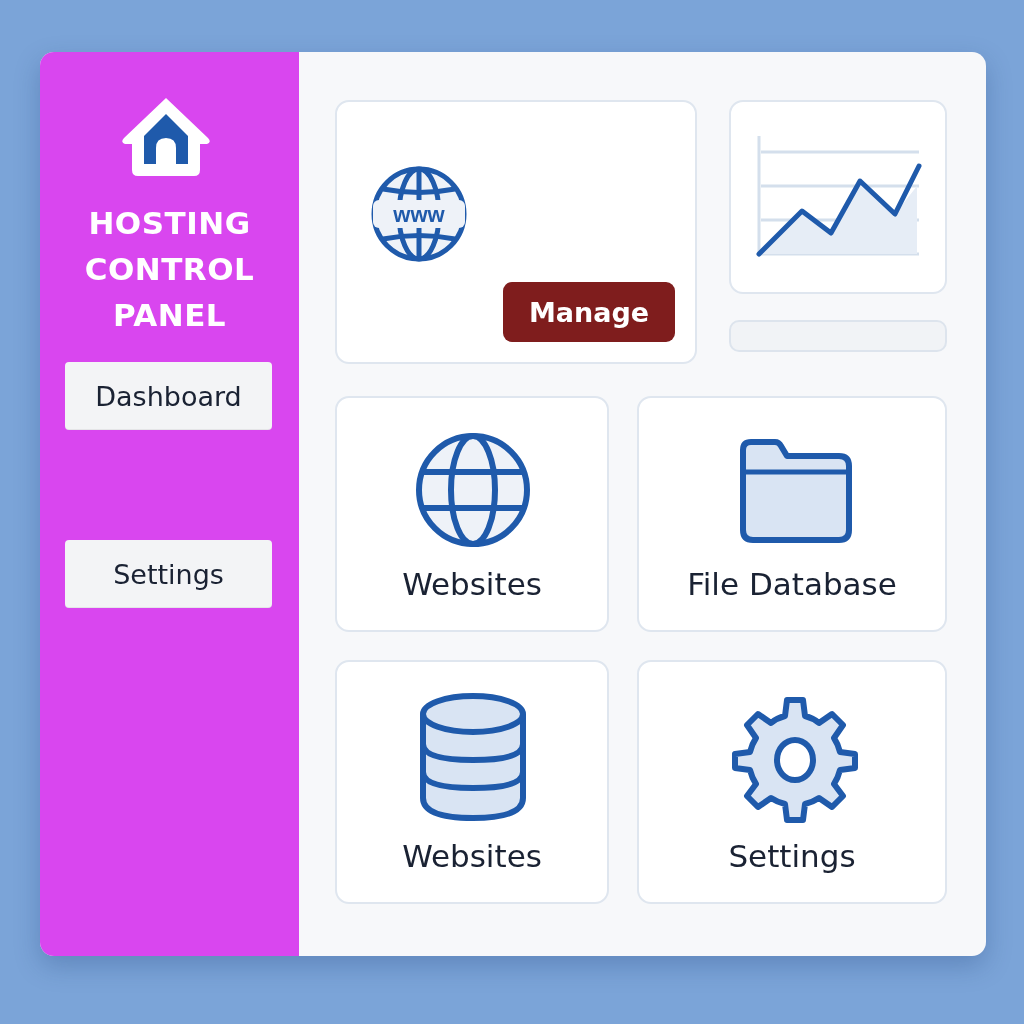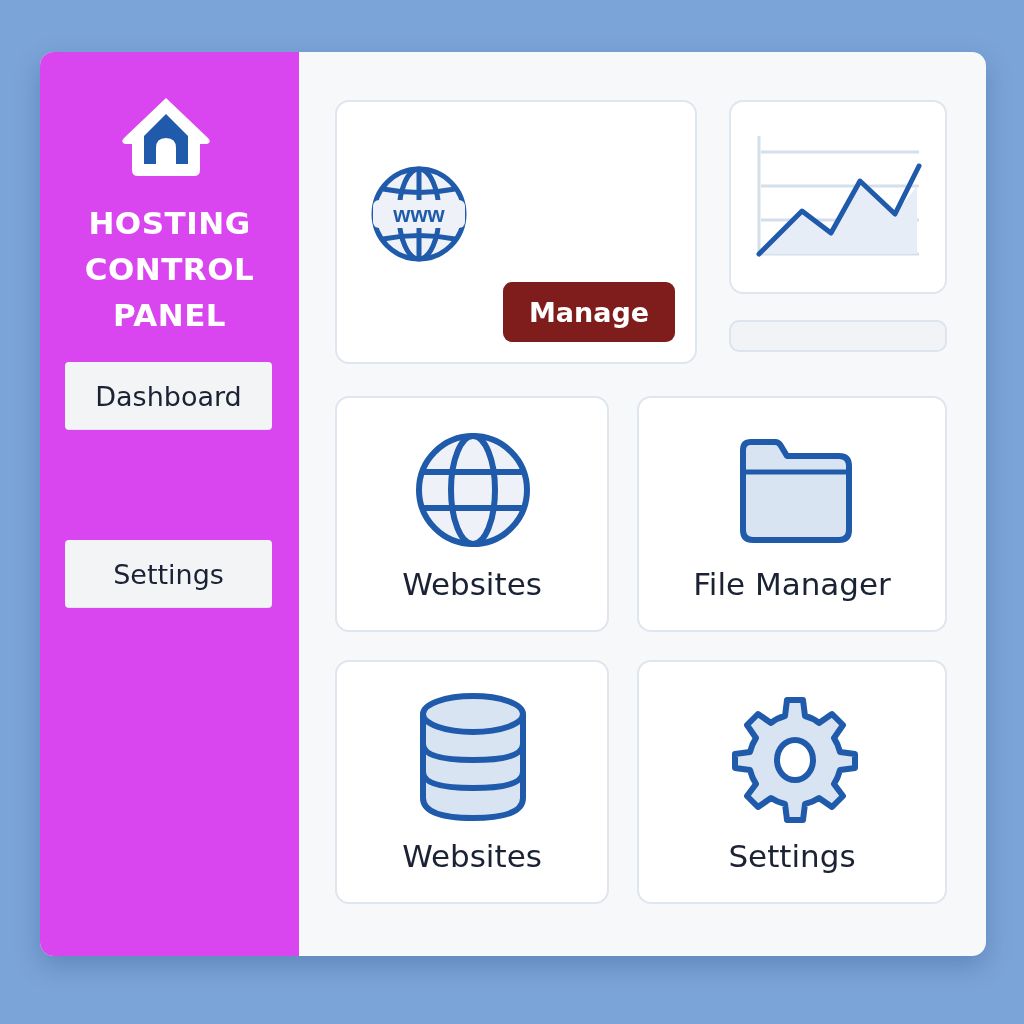--- a/index.html
+++ b/index.html
@@ -127,21 +127,21 @@
         <line x1="6" y1="76" x2="110" y2="76" stroke="#1f5aab" stroke-width="6"></line>
       </svg>
       <div class="tile-label" style="top:168px">Websites</div>
     </div>
 
     <div class="card" style="left:338px;top:344px;width:310px;height:236px">
       <svg style="position:absolute;left:100px;top:40px" width="114" height="106" viewBox="0 0 114 106">
         <path d="M12 4 L36 4 Q40 4 42 8 L48 18 L100 18 Q110 18 110 28 L110 92 Q110 102 100 102 L14 102 Q4 102 4 92 L4 12 Q4 4 12 4 Z" fill="#d9e4f3" stroke="#1f5aab" stroke-width="6" stroke-linejoin="round"></path>
         <line x1="6" y1="34" x2="108" y2="34" stroke="#1f5aab" stroke-width="5"></line>
       </svg>
-      <div class="tile-label" style="top:168px">File Manager</div>
+      <div class="tile-label" style="top:168px">File Database</div>
     </div>
 
     <div class="card" style="left:36px;top:608px;width:274px;height:244px">
       <svg style="position:absolute;left:82px;top:30px" width="108" height="130" viewBox="0 0 108 130">
         <path d="M4 22 L4 106 Q4 126 54 126 Q104 126 104 106 L104 22" fill="#d9e4f3" stroke="#1f5aab" stroke-width="6"></path>
         <ellipse cx="54" cy="22" rx="50" ry="18" fill="#d9e4f3" stroke="#1f5aab" stroke-width="6"></ellipse>
         <path d="M4 52 Q4 68 54 68 Q104 68 104 52" fill="none" stroke="#1f5aab" stroke-width="6"></path>
         <path d="M4 80 Q4 96 54 96 Q104 96 104 80" fill="none" stroke="#1f5aab" stroke-width="6"></path>
       </svg>
       <div class="tile-label" style="top:176px">Websites</div>

